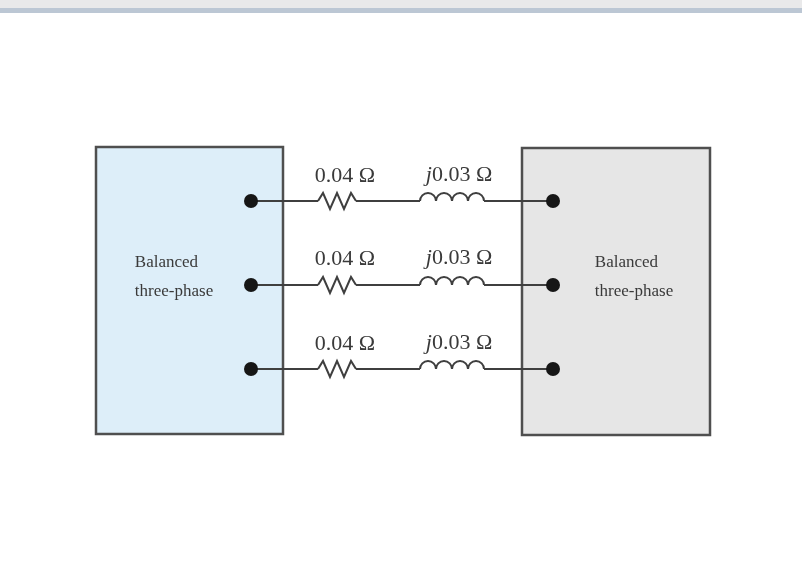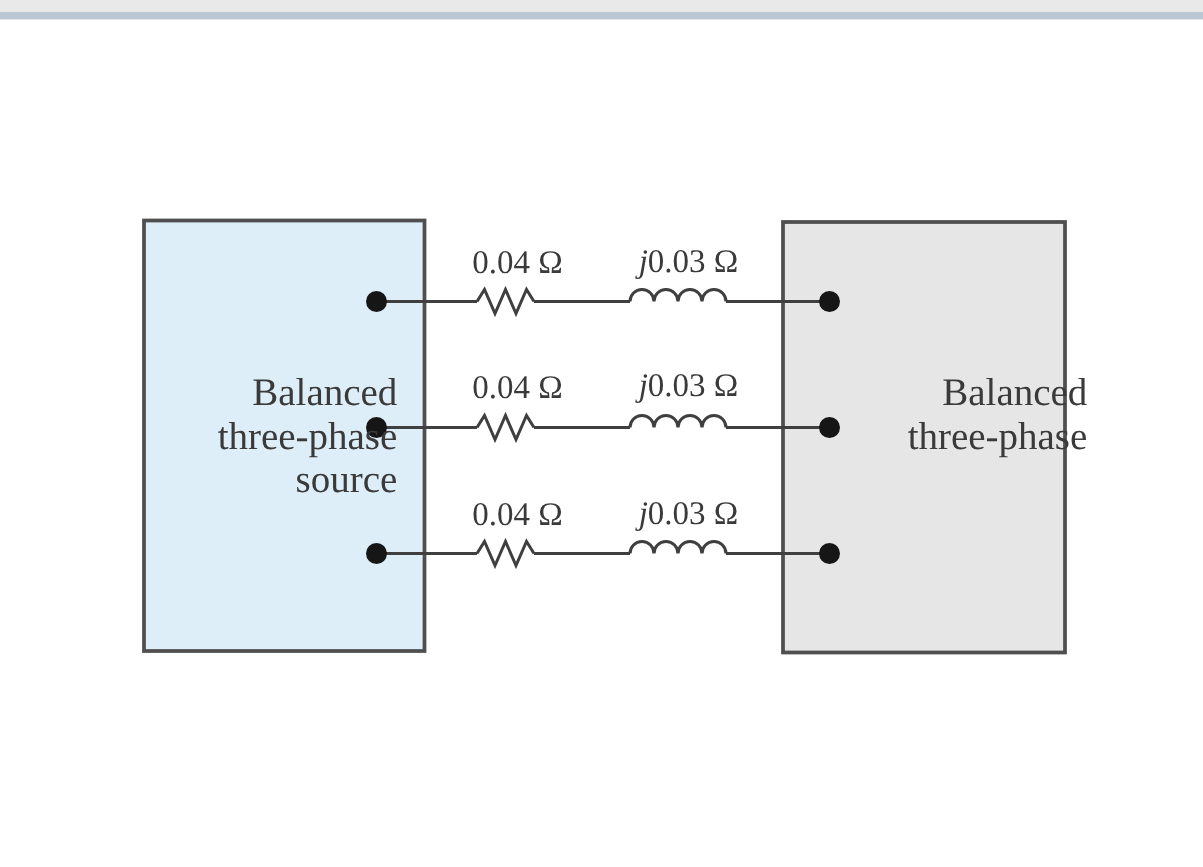--- a/index.html
+++ b/index.html
@@ -21,26 +21,25 @@
     position: absolute;
     left: 0; top: 8px;
     width: 802px; height: 5px;
   }
   #circuit-svg {
     position: absolute;
     left: 0; top: 0;
   }
   .box-label {
     position: absolute;
-    text-align: right;
-    font-size: 26px;
+    text-align: left;
+    font-size: 17px;
     line-height: 29px;
     white-space: nowrap;
     transform: translateX(-50%);
-    margin-left: 31px;
   }
   .component-label {
     position: absolute;
     font-size: 22px;
     line-height: 22px;
     white-space: nowrap;
     transform: translate(-50%, -50%);
     text-align: center;
   }
   .ital { font-style: italic; }
@@ -79,21 +78,20 @@
       <path d="M318,369 l5,-8 l7,16 l7,-16 l7,16 l7,-16 l5,8"></path>
       <path d="M420,369 a8,8 0 0 1 16,0 a8,8 0 0 1 16,0 a8,8 0 0 1 16,0 a8,8 0 0 1 16,0"></path>
       <circle cx="251" cy="369" r="7" stroke="none" fill="#161616"></circle>
       <circle cx="553" cy="369" r="7" stroke="none" fill="#161616"></circle>
     </g>
   </svg>
 
   <div class="box-label" style="left:174px; top:247px;">
     <div>Balanced</div>
     <div>three-phase</div>
-    <div>source</div>
   </div>
 
   <div class="box-label" style="left:634px; top:247px;">
     <div>Balanced</div>
     <div>three-phase</div>
   </div>
 
   <div class="component-label" style="left:345px; top:175px;">0.04 Ω</div>
   <div class="component-label" style="left:459px; top:174px;"><span class="ital">j</span><span>0.03 Ω</span></div>
 

